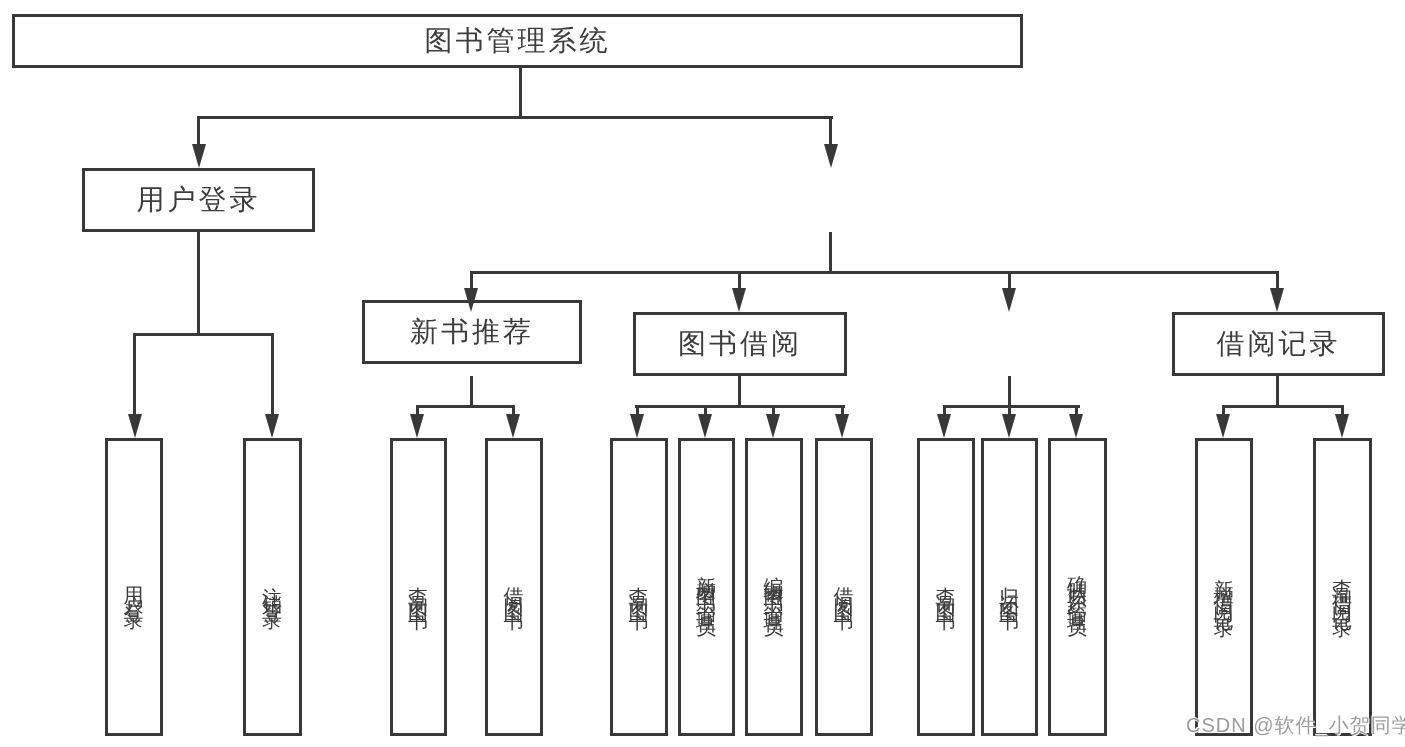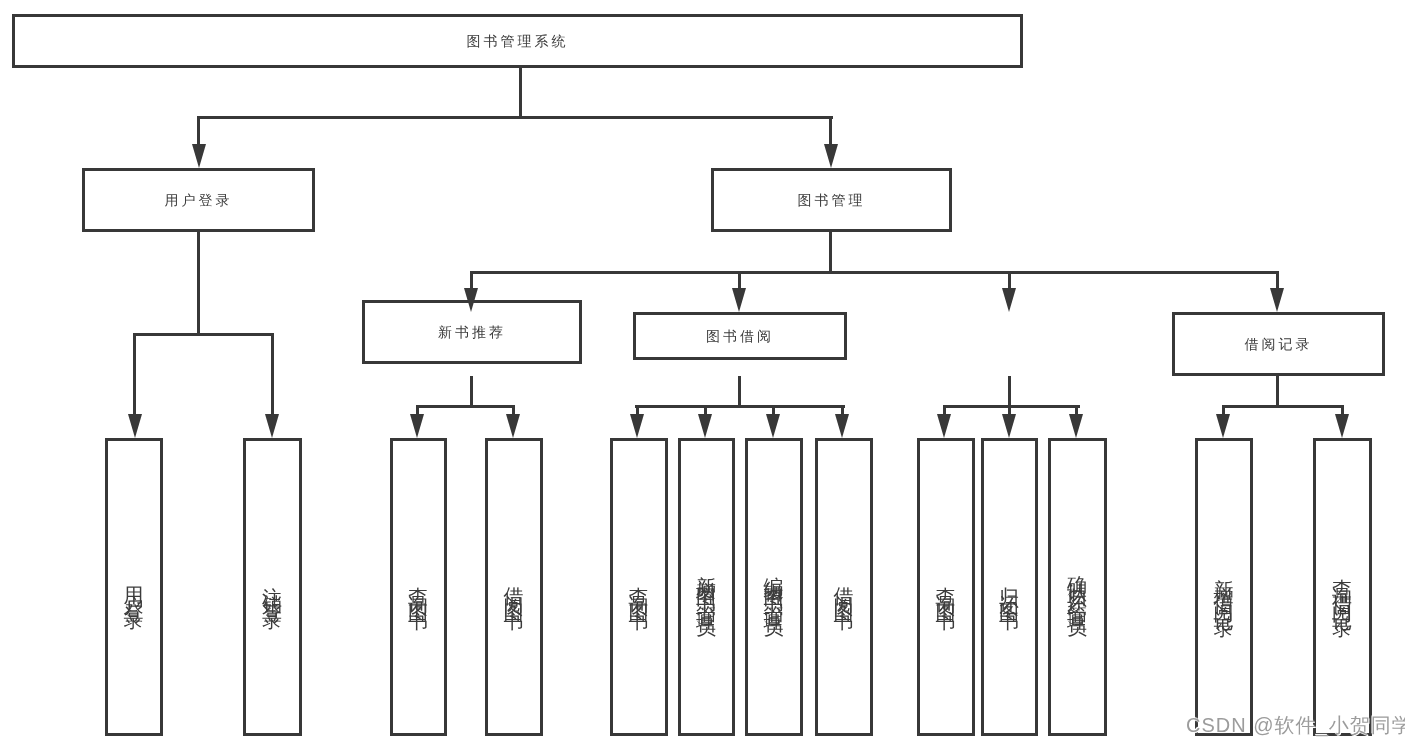--- a/index.html
+++ b/index.html
@@ -5,21 +5,21 @@
   html,body{margin:0;padding:0;background:#ffffff;}
   .canvas{
     position:relative;width:1405px;height:747px;background:#ffffff;overflow:hidden;
     font-family:"Liberation Sans","DejaVu Sans",sans-serif;
   }
   .box{
     position:absolute;box-sizing:border-box;border:3px solid #383838;background:#ffffff;
     display:flex;align-items:center;justify-content:center;
   }
   .hlabel{
-    color:#3c3c3c;font-size:14px;letter-spacing:3px;white-space:nowrap;line-height:1;
+    color:#3c3c3c;font-size:28px;letter-spacing:3px;white-space:nowrap;line-height:1;
   }
   .vlabel{
     color:#3c3c3c;font-size:20px;line-height:1;
     writing-mode:vertical-rl;text-orientation:mixed;letter-spacing:8px;white-space:nowrap;
   }
   .v{position:absolute;width:3px;background:#383838;}
   .h{position:absolute;height:3px;background:#383838;}
   .a{
     position:absolute;width:0;height:0;
     border-left:7px solid transparent;border-right:7px solid transparent;
@@ -35,28 +35,25 @@
 
 <div class="canvas">
 
   <div class="box" style="left:12px;top:14px;width:1011px;height:54px">
     <span class="hlabel">图书管理系统</span>
   </div>
 
   <div class="box" style="left:82px;top:168px;width:233px;height:64px">
     <span class="hlabel">用户登录</span>
   </div>
-  <div class="box" style="left:711px;top:168px;width:241px;height:64px">
-    <span class="hlabel">图书管理</span>
-  </div>
 
   <div class="box" style="left:362px;top:300px;width:220px;height:64px">
     <span class="hlabel">新书推荐</span>
   </div>
-  <div class="box" style="left:633px;top:312px;width:214px;height:48px">
+  <div class="box" style="left:633px;top:312px;width:214px;height:64px">
     <span class="hlabel">图书借阅</span>
   </div>
   <div class="box" style="left:1172px;top:312px;width:213px;height:64px">
     <span class="hlabel">借阅记录</span>
   </div>
 
   <div class="box" style="left:105px;top:438px;width:58px;height:298px">
     <span class="vlabel">用户登录</span>
   </div>
   <div class="box" style="left:243px;top:438px;width:59px;height:298px">

